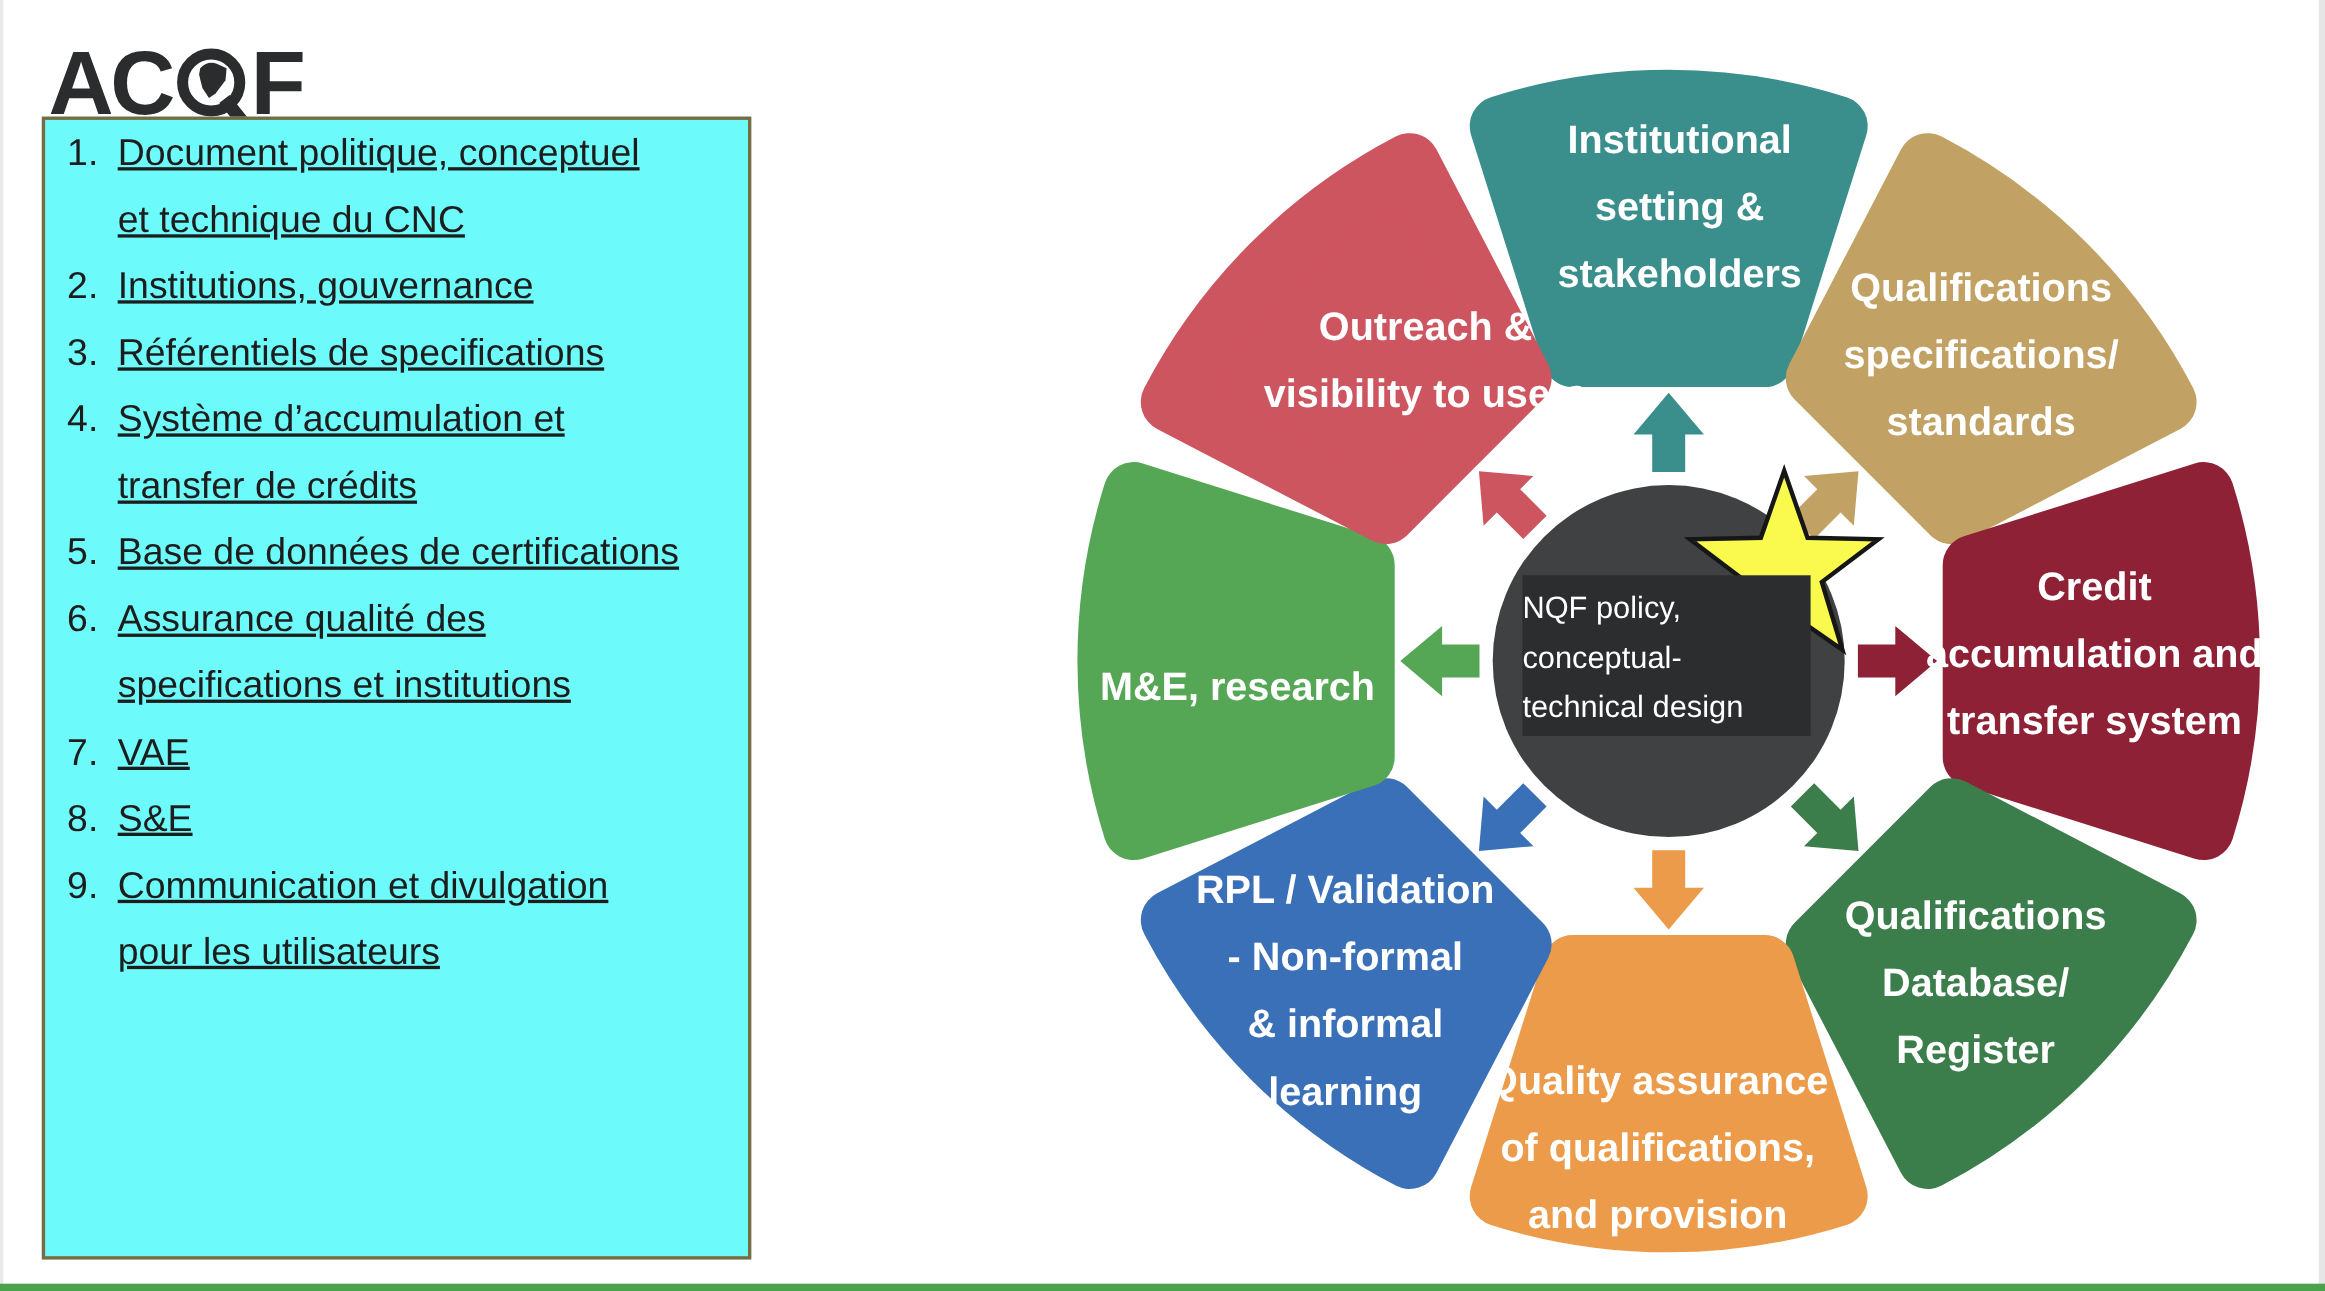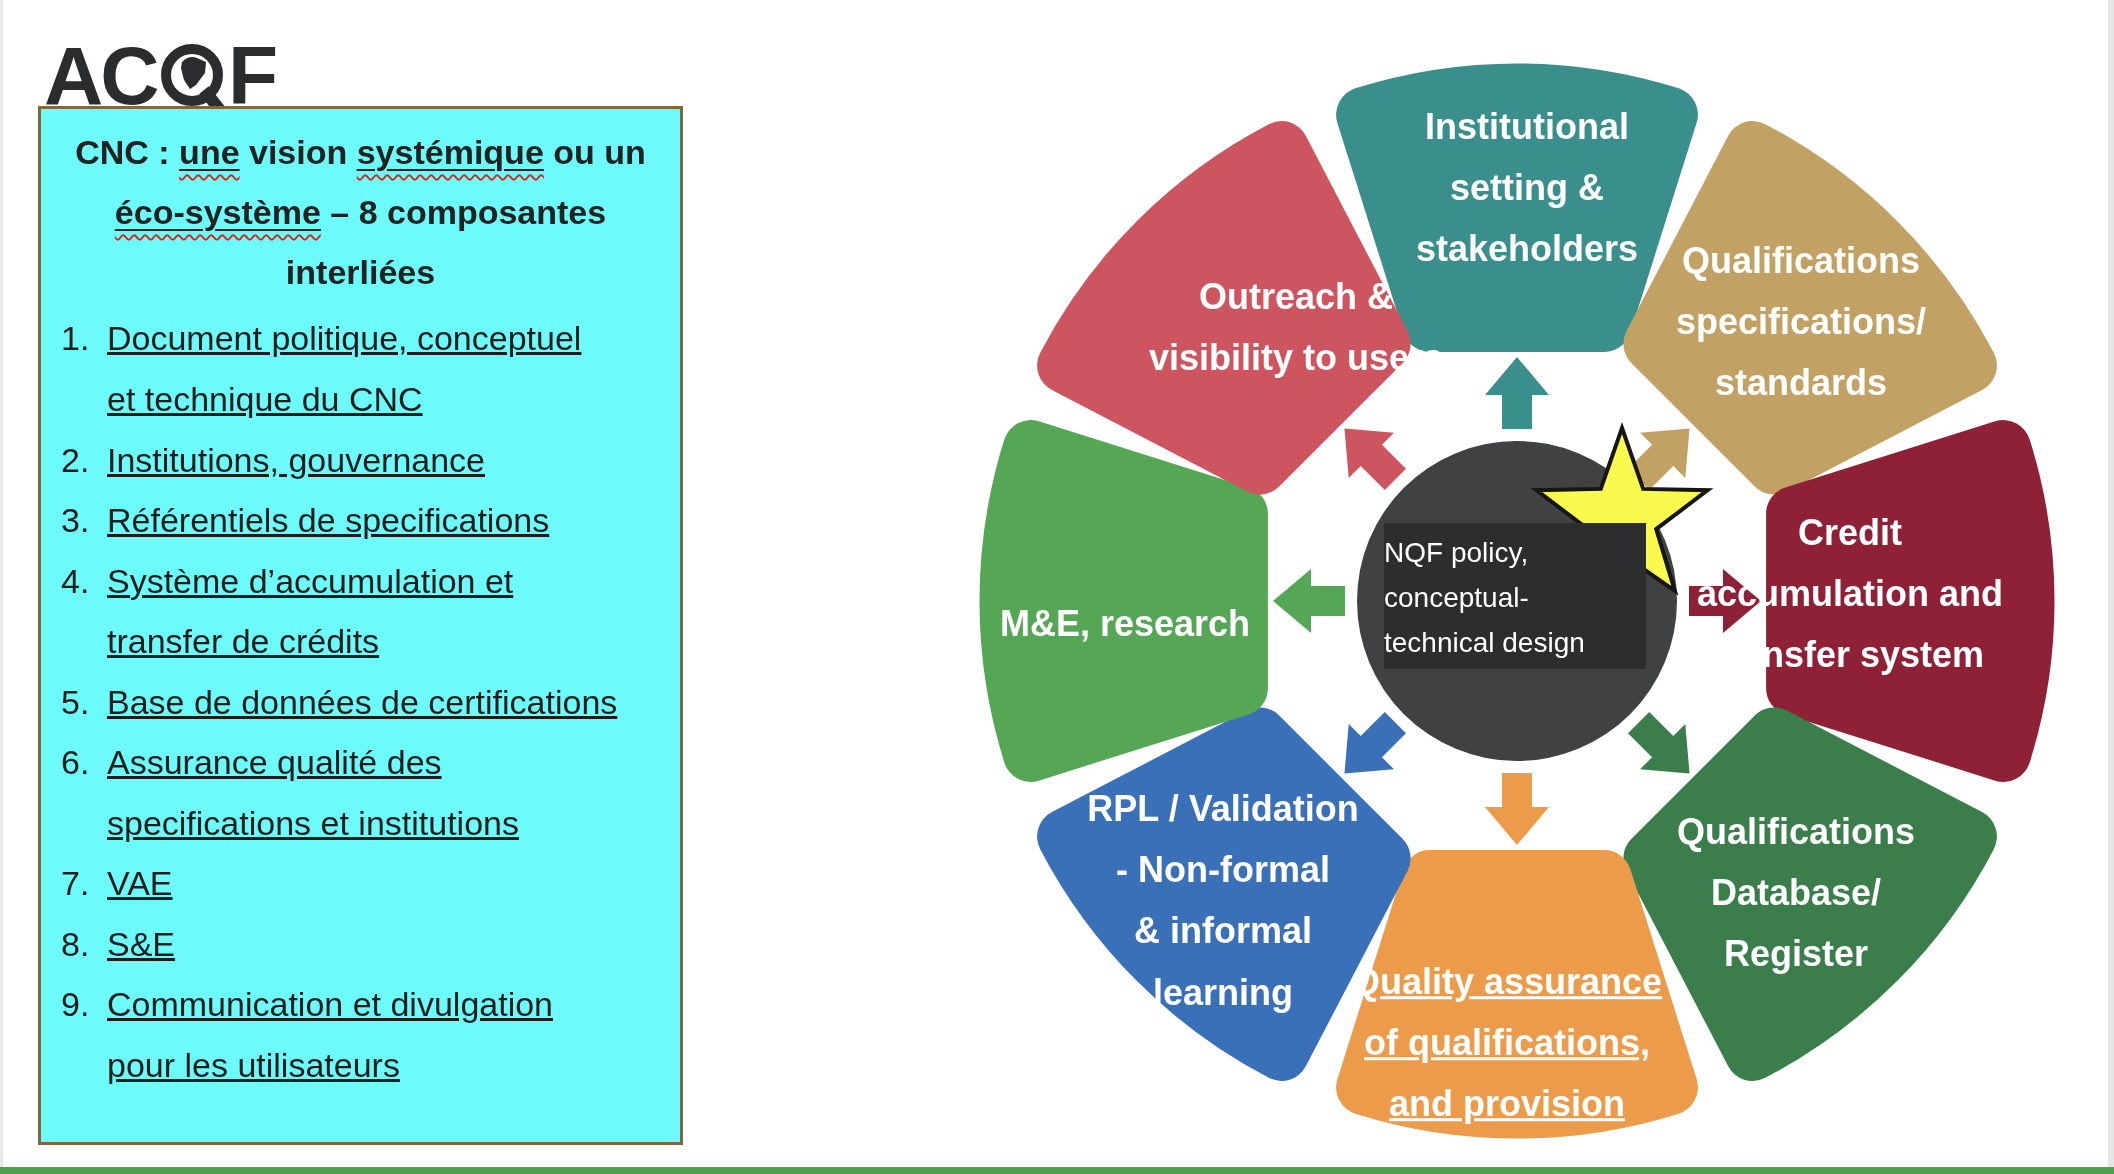--- a/index.html
+++ b/index.html
@@ -60,23 +60,20 @@
     <g>
       <circle cx="148" cy="47" r="26" fill="none" stroke="#2b2c2e" stroke-width="10"></circle>
       <path d="M138 34 q7 -7 15 -4 l9 4 -1 11 -9 12 -6 4 -6 -9 -3 -12 z" fill="#2b2c2e"></path>
       <path d="M160 62 L176 82" stroke="#2b2c2e" stroke-width="12"></path>
     </g>
     <text x="184" y="76" font-family="Liberation Sans, sans-serif" font-size="82" font-weight="bold" fill="#2b2c2e">F</text>
   </svg>
 </div>
 
 <div class="panel">
-  <div class="panel-title">
-    <span>CNC : </span><span class="wavy"><span class="solid-u">une</span></span><span> vision </span><span class="wavy"><span class="solid-u">systémique</span></span><span> ou un </span><span class="wavy"><span class="solid-u">éco-système</span></span><span> – 8 composantes interliées</span>
-  </div>
   <ol class="panel-list">
     <li>
         <span class="li-num">1.</span>
         <span class="li-text">Document politique, conceptuel
 et technique du CNC</span>
       </li>
     <li>
         <span class="li-num">2.</span>
         <span class="li-text">Institutions, gouvernance</span>
       </li>
@@ -146,27 +143,27 @@
 <div class="center-label">NQF policy,
 conceptual-
 technical design</div>
 
 <div class="seg-label" style="left:1527px;top:188px;">Institutional
 setting &amp;
 stakeholders</div>
 <div class="seg-label" style="left:1801px;top:322px;">Qualifications
 specifications/
 standards</div>
-<div class="seg-label" style="left:1850px;top:594px;">Credit
+<div class="seg-label" style="left:1904px;top:594px;">Credit
 accumulation and
 transfer system</div>
 <div class="seg-label" style="left:1796px;top:893px;">Qualifications
 Database/
 Register</div>
-<div class="seg-label" style="left:1507px;top:1043px;text-decoration:underline;">Quality assurance
+<div class="seg-label" style="left:1507px;top:1043px;">Quality assurance
 of qualifications,
 and provision</div>
 <div class="seg-label" style="left:1223px;top:900px;">RPL / Validation
 - Non-formal
 &amp; informal
 learning</div>
 <div class="seg-label" style="left:1125px;top:598px;margin-top:26px;">M&amp;E, research</div>
 <div class="seg-label" style="left:1296px;top:327px;">Outreach &amp;
 visibility to users</div>
 

